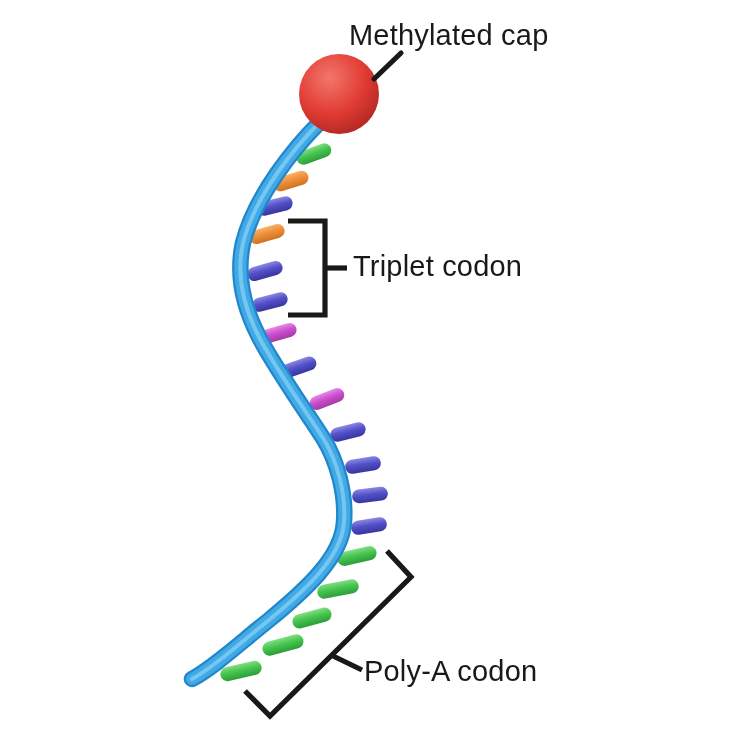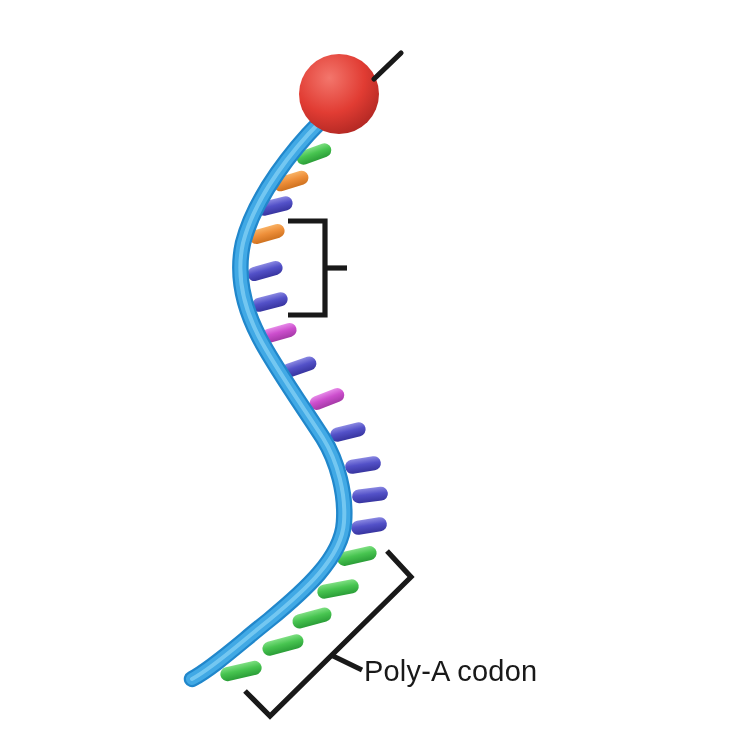--- a/index.html
+++ b/index.html
@@ -107,16 +107,18 @@
       <path class="annot" d="M 288 221 L 325 221 L 325 315 L 288 315"></path>
       <path class="annot" d="M 325 268 L 347 268"></path>
     </g>
 
     <g>
       <path class="annot" d="M 387 551 L 411 577 L 270 716 L 245 691"></path>
       <path class="annot" d="M 331 655 L 362 670"></path>
     </g>
   </svg>
 
+  <div class="label" style="left:349px; top:20px;">Methylated cap</div>
 
+  <div class="label" style="left:353px; top:251px;">Triplet codon</div>
 
   <div class="label" style="left:364px; top:656px;">Poly-A codon</div>
 </div>
 
 </body></html>

